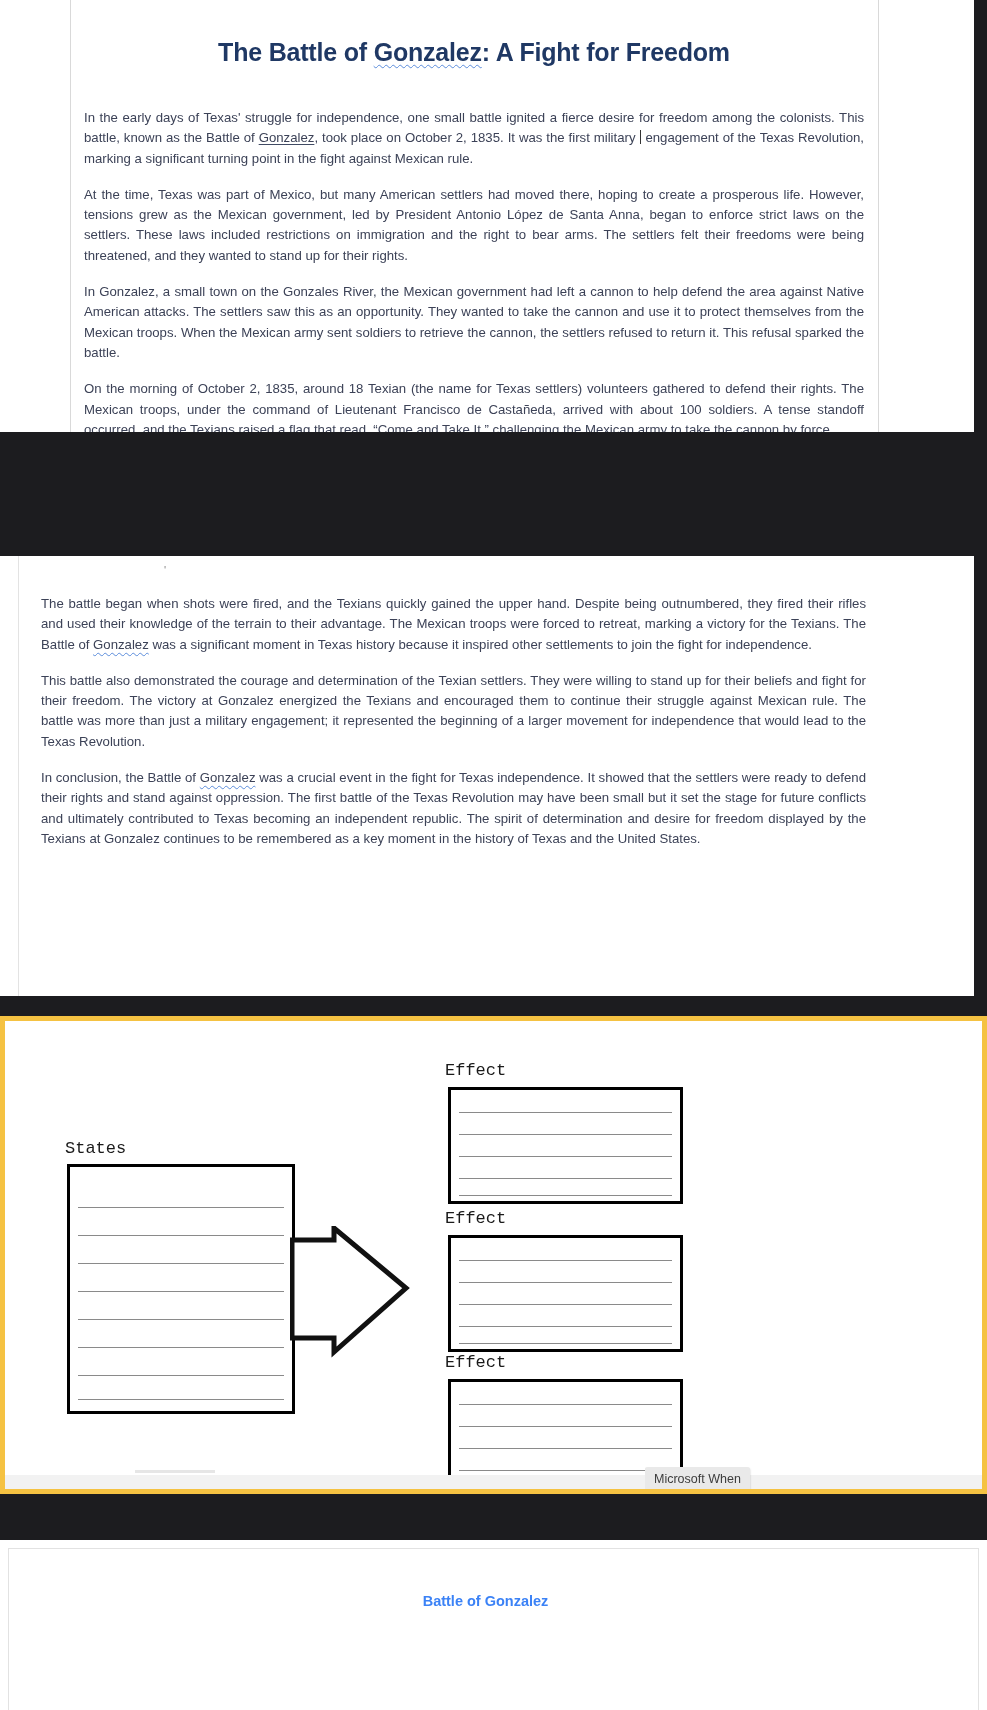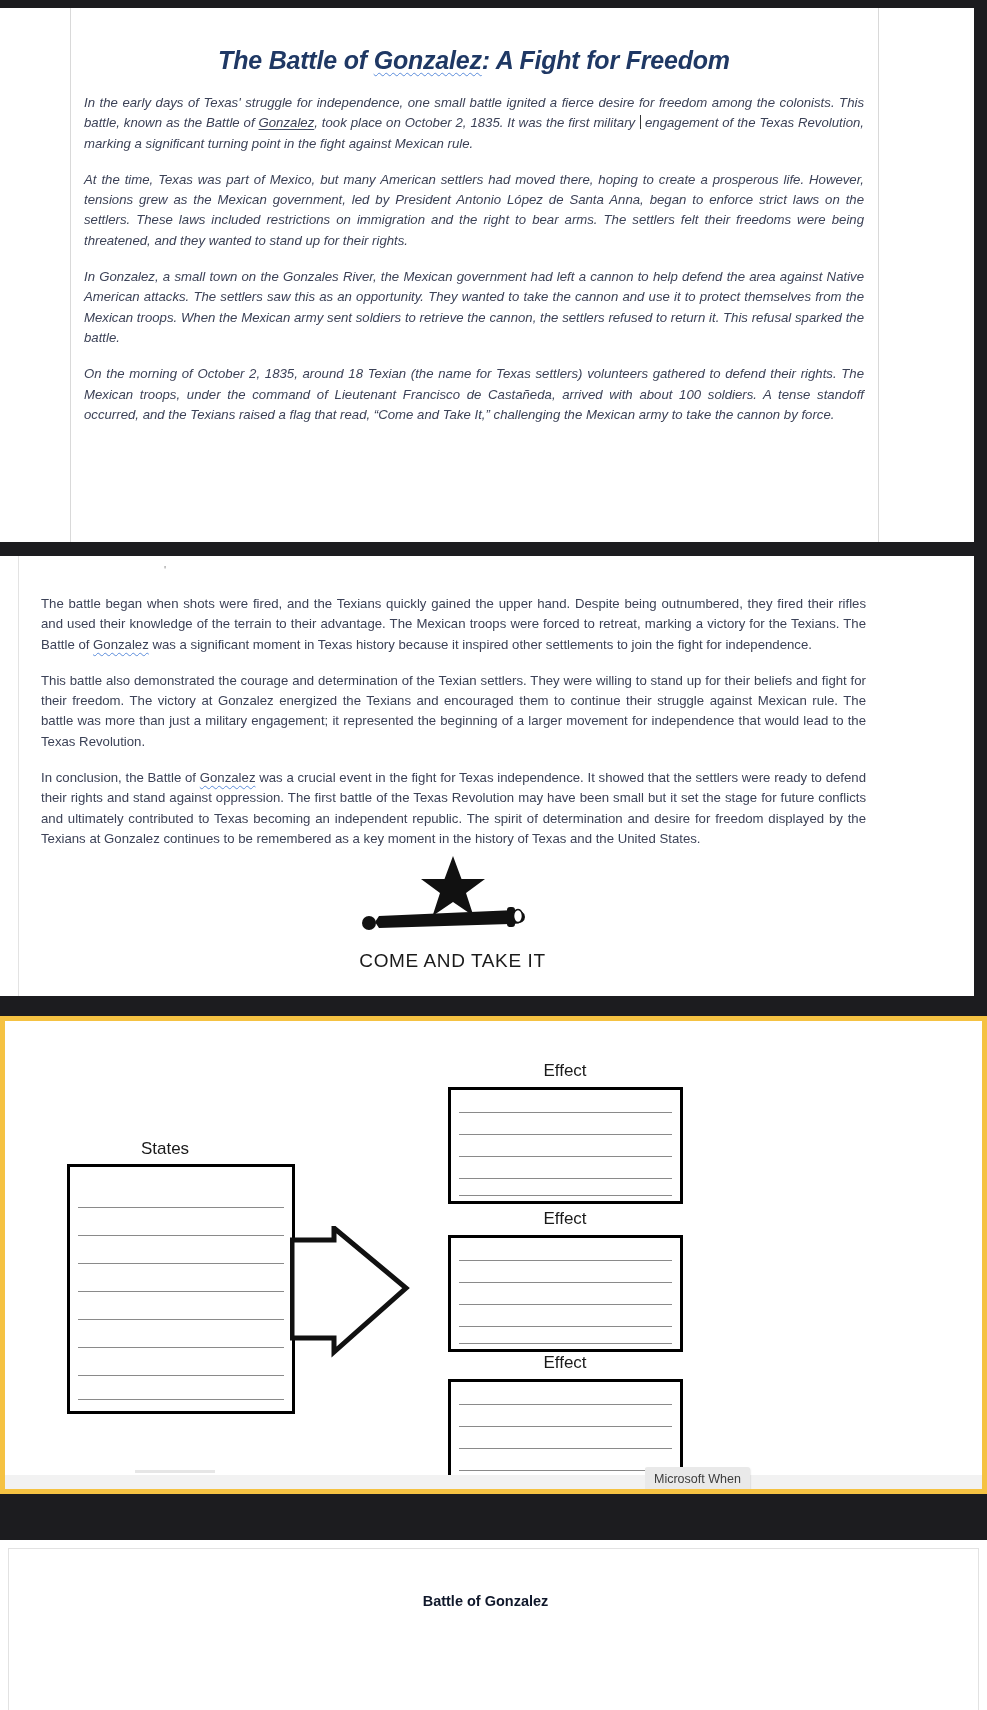--- a/index.html
+++ b/index.html
@@ -8,21 +8,21 @@
     font-family: "Liberation Sans", sans-serif;
     background:#1c1c1f;
     overflow:hidden;
     position:relative;
   }
 
   
   .pane { position:absolute; left:0; width:987px; background:#ffffff; overflow:hidden; }
 
   
-  #doc-pane-1 { top:8px; height:542px;font-style:italic; }
+  #doc-pane-1 { top:0; height:432px; }
   #doc-pane-1 .page {
     position:absolute; left:0; top:0; width:895px; height:542px;
     background:#ffffff;
   }
   .margin-line { position:absolute; top:0; bottom:0; width:1px; background:#d9d9d9; }
   .right-dark-strip { position:absolute; top:0; right:0; width:92px; height:100%; background:#ffffff; }
   .outer-dark { position:absolute; right:0; top:0; width:13px; height:100%; background:#1c1c1f; }
 
   .doc-title {
     text-align:center;
@@ -83,24 +83,24 @@
   #ce-pane {
     top:1016px; height:478px;
     border:5px solid #F5C242;
     background:#ffffff;
   }
   #ce-inner { position:absolute; inset:0; background:#fff; overflow:hidden; }
   #ce-slide { position:absolute; left:0; top:0; width:977px; height:468px; background:#fff; }
 
   .box-label {
     position:absolute;
-    font-family:Liberation Sans, sans-serif;
+    font-family:Liberation Mono, monospace;
     font-size:17px;
     color:#1a1a1a;
-    text-align:center;
+    text-align:left;
   }
   .lined-box { position:absolute; border:3px solid #000; background:#fff; }
   .lined-box .rule { position:absolute; left:8px; right:8px; height:1px; background:#8a8a8a; }
 
   .arrow-svg { position:absolute; }
 
   .ppt-tooltip {
     position:absolute;
     background:#e9e9e9;
     color:#3c3c3c;
@@ -126,37 +126,37 @@
   .thumb-ghost { position:absolute; left:130px; bottom:16px; width:80px; height:3px; background:#e6e6e6; }
 
   
   #bottom-pane { top:1540px; height:170px; background:#ffffff; }
   #bottom-pane .page { position:absolute; left:8px; top:8px; right:8px; bottom:0; background:#fff; border:1px solid #e2e2e2; border-bottom:none; }
   .bottom-title {
     position:absolute; left:0; right:16px; top:44px;
     text-align:center;
     font-size:14.5px;
     font-weight:bold;
-    color:#0f172a;
+    color:#3b82f6;
   }
 </style>
 </head>
 <body>
 
 <div class="pane" id="doc-pane-1">
   <div class="page">
     <div class="margin-line" style="left:70px;"></div>
     <div class="margin-line" style="left:878px;"></div>
 
     <div style="position:absolute; left:84px; top:38px; width:780px;">
       <h1 class="doc-title">
         <span>The Battle of </span><span class="wavy">Gonzalez</span><span>: A Fight for Freedom</span>
       </h1>
 
-      <div style="margin-top:18px;">
+      <div style="margin-top:41px;">
         <p class="doc-p"><span>In the early days of Texas' struggle for independence, one small battle ignited a fierce desire for freedom among the colonists. This battle, known as the Battle of </span><span class="solid-ul">Gonzalez</span><span>, took place on October 2, 1835. It was the first military </span><span class="caret"></span> <span>engagement of the Texas Revolution, marking a significant turning point in the fight against Mexican rule.</span></p>
         <p class="doc-p"><span>At the time, Texas was part of Mexico, but many American settlers had moved there, hoping to create a prosperous life. However, tensions grew as the Mexican government, led by President Antonio López de Santa Anna, began to enforce strict laws on the settlers. These laws included restrictions on immigration and the right to bear arms. The settlers felt their freedoms were being threatened, and they wanted to stand up for their rights.</span></p>
         <p class="doc-p"><span>In Gonzalez, a small town on the Gonzales River, the Mexican government had left a cannon to help defend the area against Native American attacks. The settlers saw this as an opportunity. They wanted to take the cannon and use it to protect themselves from the Mexican troops. When the Mexican army sent soldiers to retrieve the cannon, the settlers refused to return it. This refusal sparked the battle.</span></p>
         <p class="doc-p"><span>On the morning of October 2, 1835, around 18 Texian (the name for Texas settlers) volunteers gathered to defend their rights. The Mexican troops, under the command of Lieutenant Francisco de Castañeda, arrived with about 100 soldiers. A tense standoff occurred, and the Texians raised a flag that read, “Come and Take It,” challenging the Mexican army to take the cannon by force.</span></p>
       </div>
     </div>
   </div>
   <div class="right-dark-strip"></div>
   <div class="outer-dark"></div>
 </div>
@@ -166,34 +166,20 @@
 <div class="pane" id="doc-pane-2">
   <div class="page">
     <div class="stray-mark">'</div>
 
     <div style="position:absolute; left:22px; top:38px; width:825px;">
       <p class="doc-p"><span>The battle began when shots were fired, and the Texians quickly gained the upper hand. Despite being outnumbered, they fired their rifles and used their knowledge of the terrain to their advantage. The Mexican troops were forced to retreat, marking a victory for the Texians. The Battle of </span><span class="wavy">Gonzalez</span><span> was a significant moment in Texas history because it inspired other settlements to join the fight for independence.</span></p>
       <p class="doc-p"><span>This battle also demonstrated the courage and determination of the Texian settlers. They were willing to stand up for their beliefs and fight for their freedom. The victory at Gonzalez energized the Texians and encouraged them to continue their struggle against Mexican rule. The battle was more than just a military engagement; it represented the beginning of a larger movement for independence that would lead to the Texas Revolution.</span></p>
       <p class="doc-p"><span>In conclusion, the Battle of </span><span class="wavy">Gonzalez</span><span> was a crucial event in the fight for Texas independence. It showed that the settlers were ready to defend their rights and stand against oppression. The first battle of the Texas Revolution may have been small but it set the stage for future conflicts and ultimately contributed to Texas becoming an independent republic. The spirit of determination and desire for freedom displayed by the Texians at Gonzalez continues to be remembered as a key moment in the history of Texas and the United States.</span></p>
     </div>
 
-    <div class="flag-wrap" style="top:298px;">
-      <svg class="flag-svg" width="200" height="90" viewBox="0 0 200 90">
-
-        <polygon points="100,2 108.5,25 132,25 113,39 120.5,62 100,48 79.5,62 87,39 68,25 91.5,25" fill="#111"></polygon>
-
-        <g fill="#111">
-          <path d="M22,68 L26,62 L160,56 Q172,56 172,63 Q172,70 160,70 L26,74 Z"></path>
-          <rect x="154" y="53" width="8" height="20" rx="3"></rect>
-          <circle cx="16" cy="69" r="7"></circle>
-          <ellipse cx="165" cy="62" rx="4.5" ry="6.5" fill="#ffffff" stroke="#111" stroke-width="1.6"></ellipse>
-        </g>
-      </svg>
-      <div class="flag-caption">COME AND TAKE IT</div>
-    </div>
   </div>
   <div class="outer-dark"></div>
 </div>
 
 <div class="band" style="top:996px; height:20px;"></div>
 
 <div class="pane" id="ce-pane">
   <div id="ce-inner">
     <div id="ce-slide">
 

